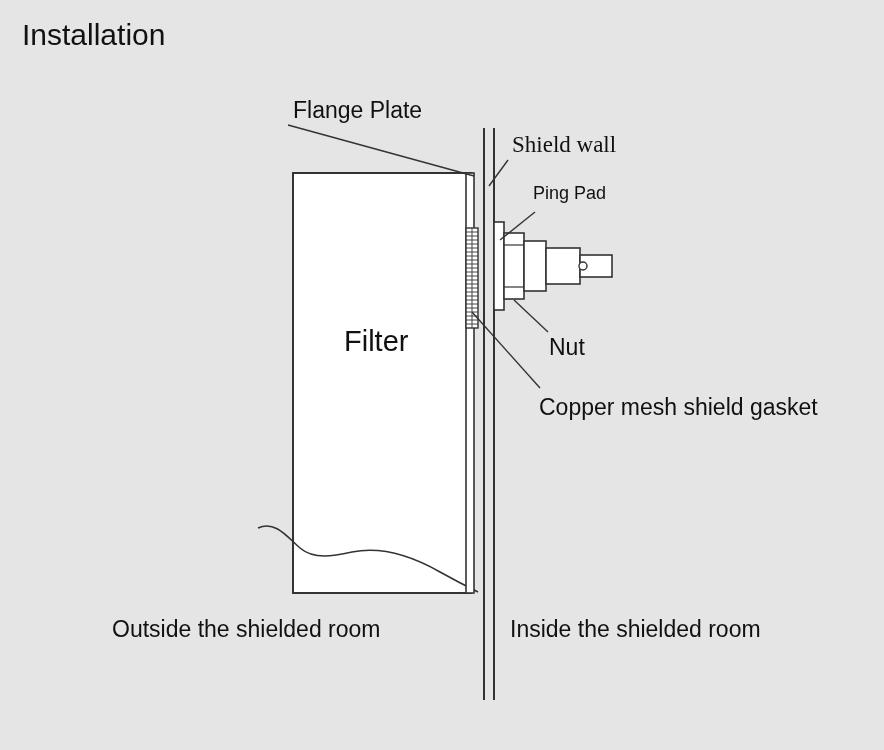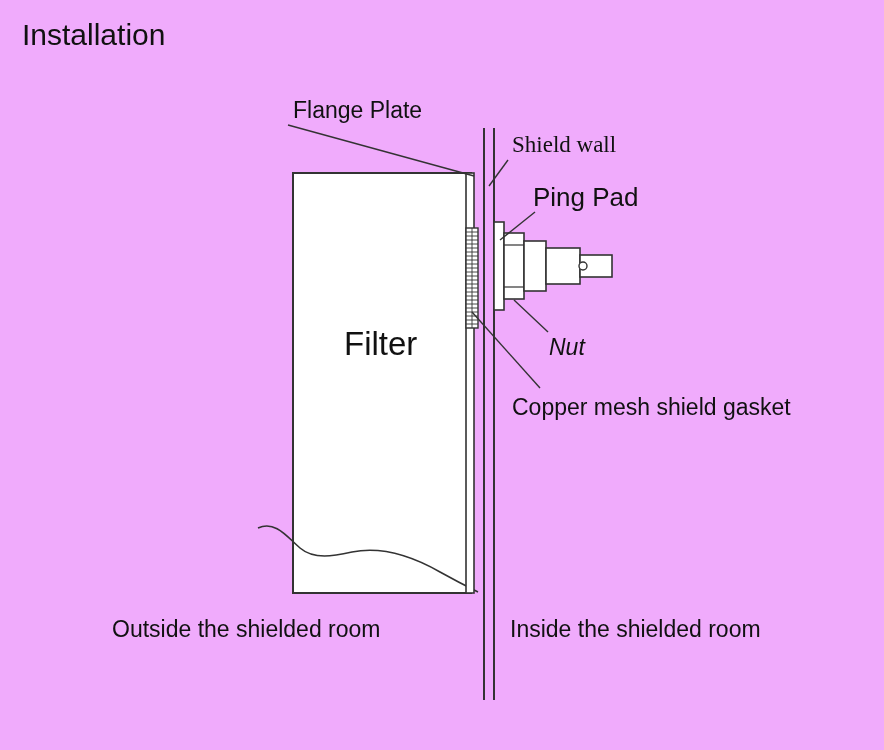--- a/index.html
+++ b/index.html
@@ -8,21 +8,21 @@
     background: #ffffff;
   }
   body {
     font-family: "Liberation Sans", sans-serif;
     color: #111111;
   }
   #page {
     position: relative;
     width: 884px;
     height: 750px;
-    background: #f0abfc;
+    background: #e5e5e5;
     overflow: hidden;
   }
   #diagram-svg {
     position: absolute;
     left: 0;
     top: 0;
     width: 884px;
     height: 750px;
   }
   .lbl {
@@ -43,35 +43,34 @@
   }
   #label-shield-wall {
     left: 512px;
     top: 133px;
     font-size: 23px;
     font-family: Liberation Serif, serif;
   }
   #label-ping-pad {
     left: 533px;
     top: 184px;
-    font-size: 26px;
+    font-size: 18px;
   }
   #label-filter {
     left: 344px;
     top: 327px;
-    font-size: 33px;
+    font-size: 29px;
   }
   #label-nut {
     left: 549px;
     top: 336px;
     font-size: 23px;
-    font-style: italic;
   }
   #label-copper-mesh {
-    left: 512px;
+    left: 539px;
     top: 396px;
     font-size: 23px;
   }
   #label-outside {
     left: 112px;
     top: 618px;
     font-size: 23px;
   }
   #label-inside {
     left: 510px;

